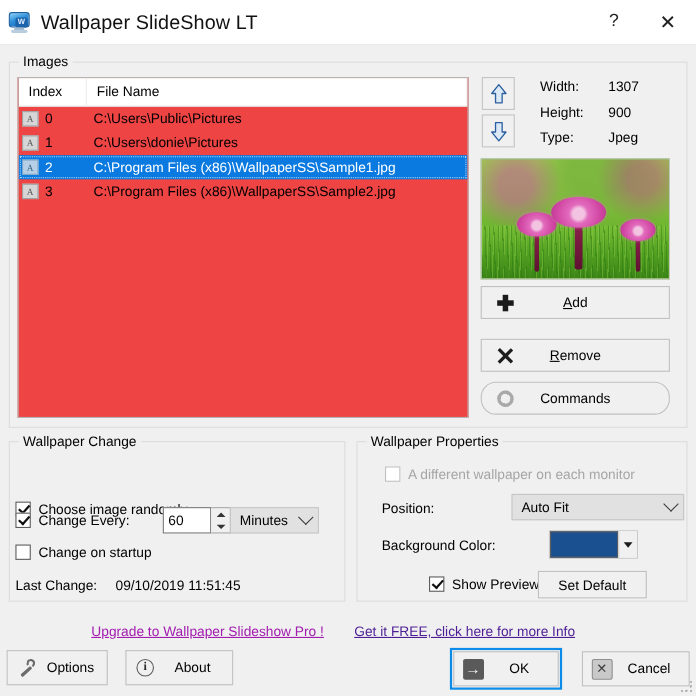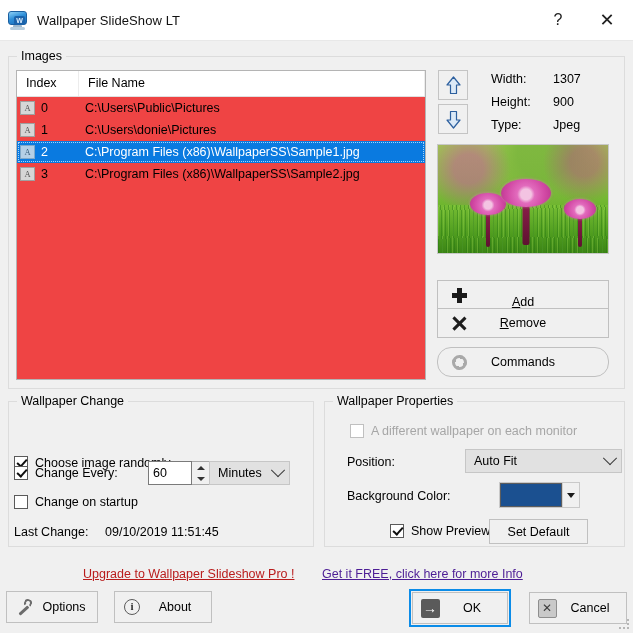--- a/index.html
+++ b/index.html
@@ -67,21 +67,21 @@
     border-radius: 1px;
   }
   .mon-base {
     position: absolute;
     left: 3px; top: 18px;
     width: 15px; height: 3px;
     background: #b8cede;
     border-radius: 2px;
   }
   .title-text {
-    font-size: 13px;
+    font-size: 18px;
     color: #111;
     letter-spacing: 0.1px;
   }
   .title-btns {
     position: absolute;
     right: 0; top: 0;
     height: 40px;
     display: flex;
     align-items: center;
   }
@@ -271,21 +271,21 @@
     justify-content: center;
     position: absolute;
   }
   .side-btn .bicon {
     position: absolute;
     left: 10px;
     top: 0; bottom: 0;
     display: flex; align-items: center;
     width: 22px; justify-content: center;
   }
-  #btn-add { top: 280px; align-items: flex-end; }
+  #btn-add { top: 260px; }
   #btn-remove { top: 308px; }
   #btn-commands { top: 347px; border-radius: 14px; }
   .u { text-decoration: underline; }
 
   .plus-ic {
     position: relative; width: 15px; height: 15px;
   }
   .plus-ic:before, .plus-ic:after {
     content:""; position:absolute; background:#1a1a1a;
   }
@@ -750,21 +750,21 @@
 
 <div class="chk" style="left:350px; top:524px;padding-left:40px;">
   <span class="chkbox checked"></span>
   <span>Show Preview</span>
 </div>
 
 <div class="plain-btn" style="left:489px; top:519px; width:99px; height:25px;">
   <span>Set Default</span>
 </div>
 
-<div class="link" style="left: 83px; top: 567px; color: #b91c1c;">Upgrade to Wallpaper Slideshow Pro !</div>
+<div class="link" style="left: 83px; top: 567px; color: #a21caf;">Upgrade to Wallpaper Slideshow Pro !</div>
 <div class="link" style="left: 322px; top: 567px; color: #4c1d95;">Get it FREE, click here for more Info</div>
 
 <div class="bottom-btn" style="left:6px; top:591px; width:92px;">
   <span class="bicon2">
       <span class="wrench"></span>
     </span>
   <span class="blabel">Options</span>
 </div>
 <div class="bottom-btn" style="left:114px; top:591px; width:98px;">
   <span class="bicon2">

